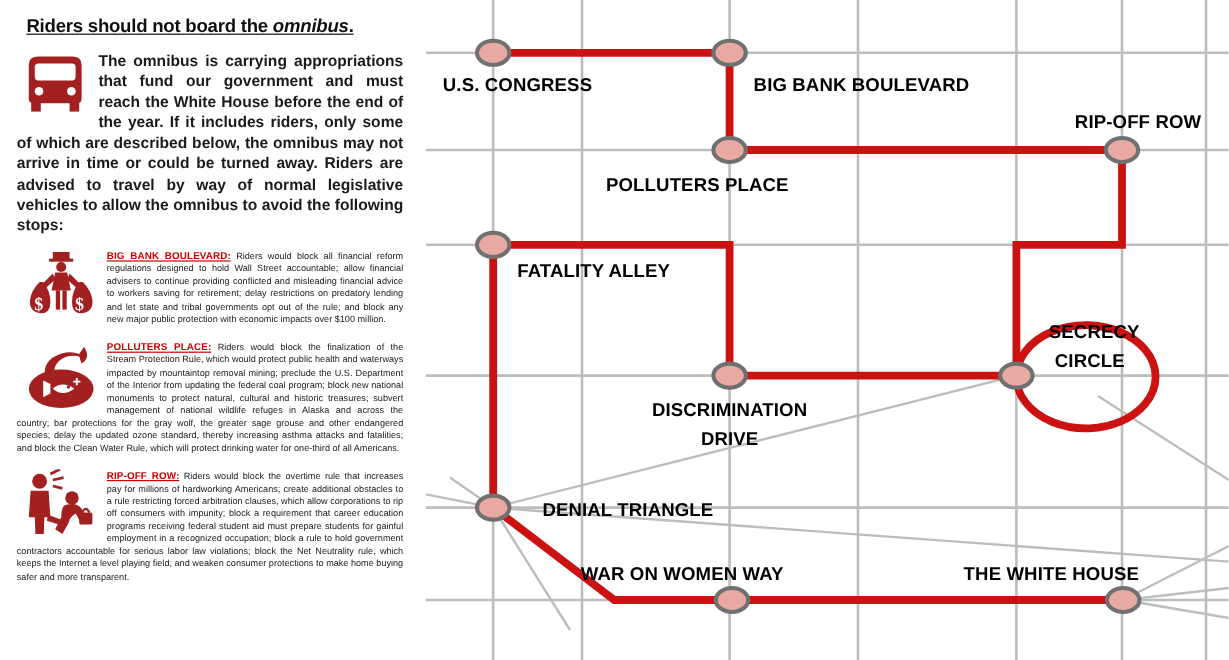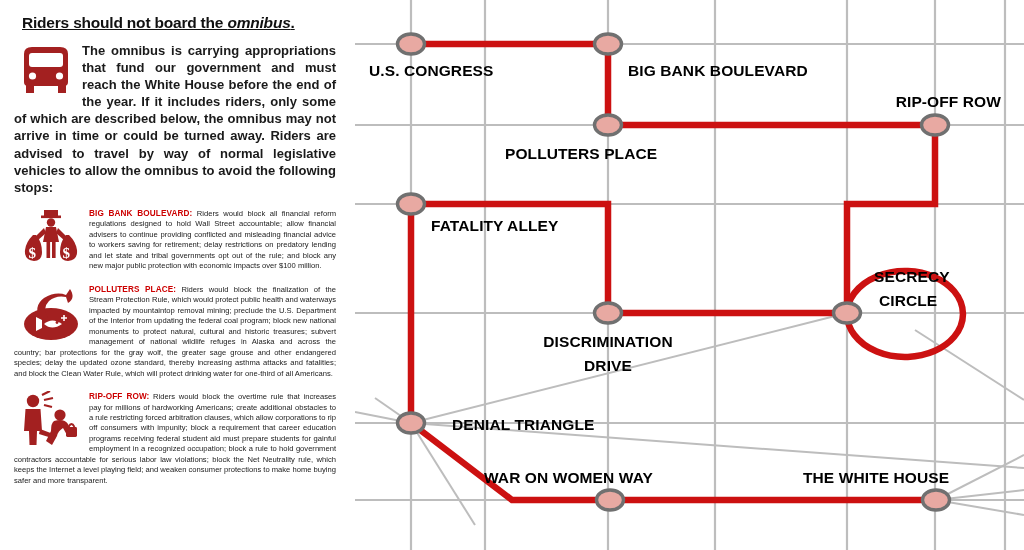--- a/index.html
+++ b/index.html
@@ -56,20 +56,21 @@
     font-size: 7.6px;
     color: #1a1a1a;
     text-align: justify;
     line-height: 1.38;
   }
   .section .sec-title {
     color: #cc0000;
     font-weight: bold;
     font-size: 8.2px;
     letter-spacing: 0.1px;
+    text-decoration: underline;
   }
   .sec-icon {
     float: left;
     width: 62px; height: 58px;
     margin: 0px 7px 1px 6px;
     shape-outside: inset(0);
   }
   .sec-icon.rip { width: 66px; height: 56px; margin-left: 2px; }
 
   

